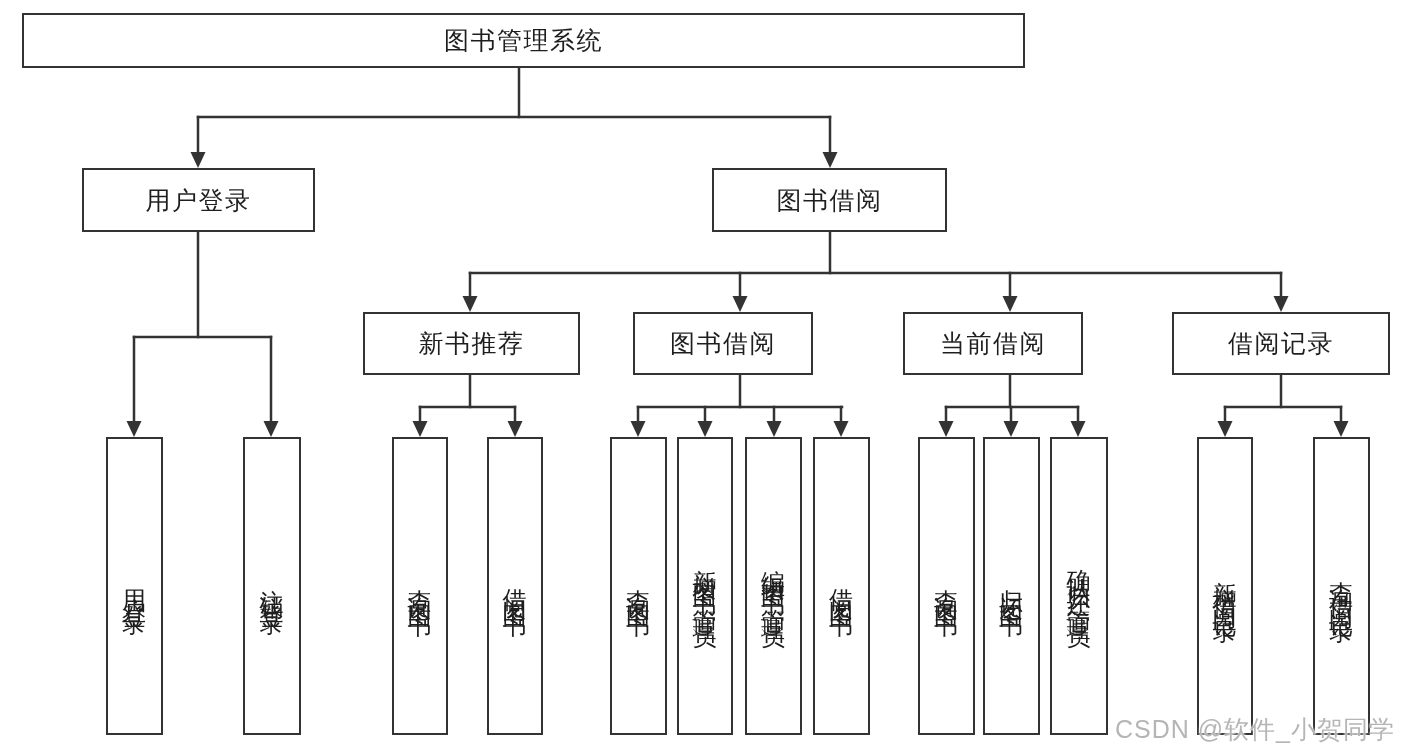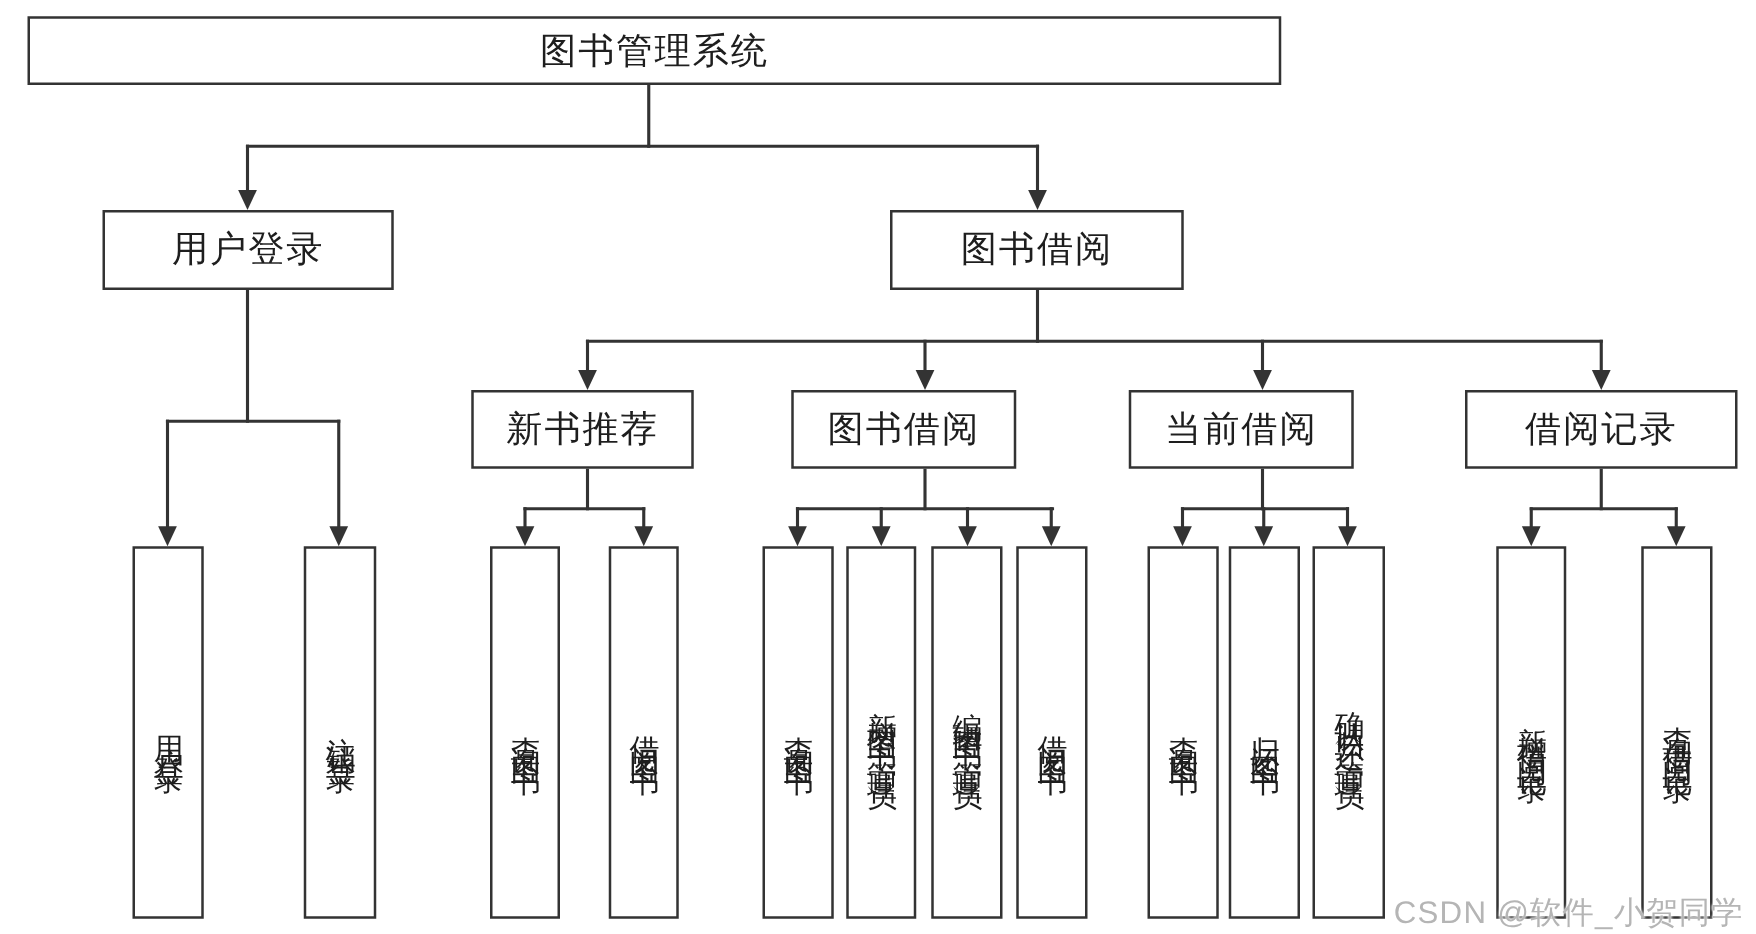--- a/index.html
+++ b/index.html
@@ -4,21 +4,21 @@
 <style>
   html,body{margin:0;padding:0;background:#ffffff;}
   body{font-family:"Liberation Sans","DejaVu Sans",sans-serif;}
   .canvas{position:relative;width:1405px;height:747px;background:#ffffff;overflow:hidden;}
   .edges{position:absolute;left:0;top:0;width:1405px;height:747px;pointer-events:none;}
   .node{
     position:absolute;box-sizing:border-box;background:#ffffff;
     border:2.5px solid #333333;color:#1e1e1e;
     display:flex;align-items:center;justify-content:center;
   }
-  .node.h{font-size:29px;letter-spacing:1.5px;white-space:nowrap;}
+  .node.h{font-size:25px;letter-spacing:1.5px;white-space:nowrap;}
   .node.v{font-size:24px;}
   .vlabel{
     writing-mode:vertical-lr;text-orientation:mixed;
     line-height:1.3;letter-spacing:8px;text-align:center;
   }
   .watermark{
     position:absolute;right:10px;top:713px;
     font-size:25px;letter-spacing:1px;color:#b5b5b5;
     text-shadow:0 0 3px #ffffff,0 0 2px #ffffff;z-index:5;white-space:nowrap;
   }
@@ -102,21 +102,21 @@
       <line x1="1341" y1="407" x2="1341" y2="423" fill="none"></line>
       <polygon points="1341,437 1333.5,421 1348.5,421" stroke="none"></polygon>
     </g>
   </svg>
 
   <div class="node h" style="left:22px;top:13px;width:1003px;height:55px">图书管理系统</div>
 
   <div class="node h" style="left:82px;top:168px;width:233px;height:64px">用户登录</div>
   <div class="node h" style="left:712px;top:168px;width:235px;height:64px">图书借阅</div>
 
-  <div class="node h" style="left:377px;top:312px;width:178px;height:63px">新书推荐</div>
+  <div class="node h" style="left:363px;top:312px;width:217px;height:63px">新书推荐</div>
   <div class="node h" style="left:633px;top:312px;width:180px;height:63px">图书借阅</div>
   <div class="node h" style="left:903px;top:312px;width:180px;height:63px">当前借阅</div>
   <div class="node h" style="left:1172px;top:312px;width:218px;height:63px">借阅记录</div>
 
   <div class="node v" style="left:106px;top:437px;width:57px;height:298px">
     <div class="vlabel">用户登录</div>
   </div>
   <div class="node v" style="left:243px;top:437px;width:58px;height:298px">
     <div class="vlabel">注销登录</div>
   </div>

